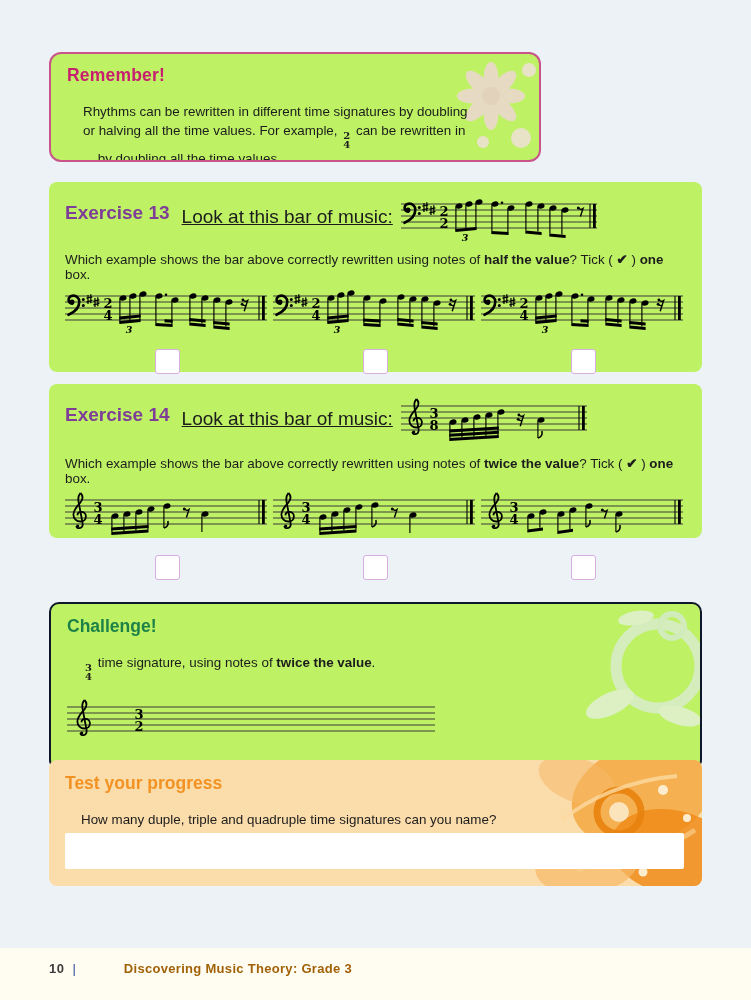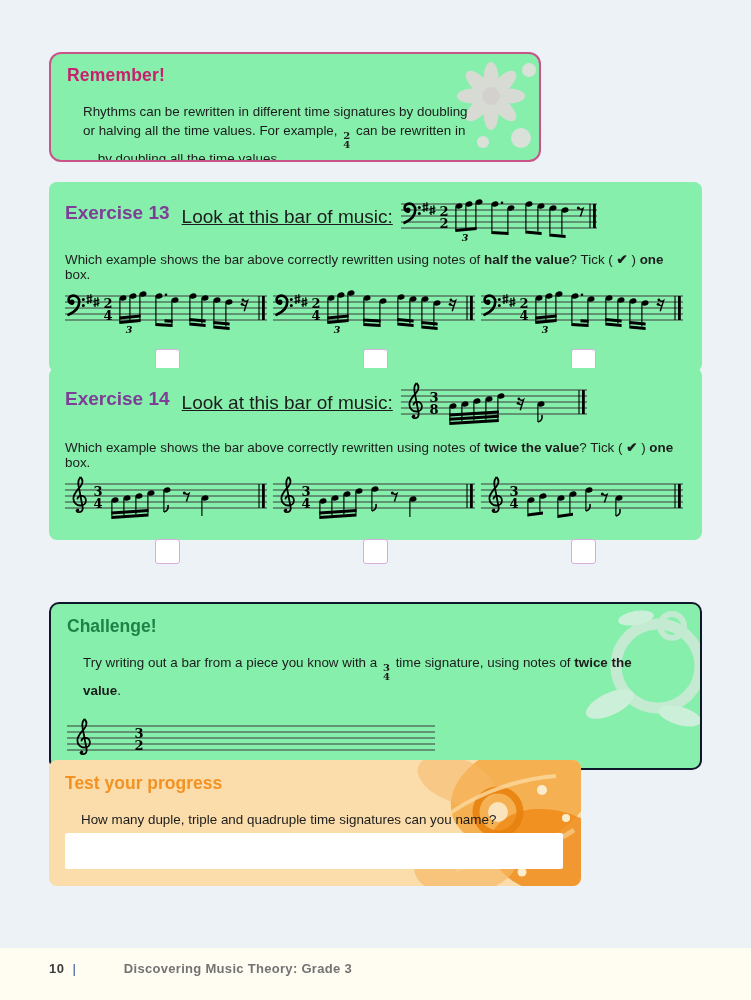--- a/index.html
+++ b/index.html
@@ -1,48 +1,48 @@
 <!DOCTYPE html>
 <html><head>
 <meta charset="utf-8">
 <style>
   html,body{margin:0;padding:0;}
   body{font-family:"Liberation Sans", sans-serif;}
   .page{position:relative;width:751px;height:1000px;background:#fffdf2;overflow:hidden;}
   .blue-bg{position:absolute;left:0;top:0;width:751px;height:948px;background:#edf2f7;}
 
   
-  .card{position:absolute;background:#86efac;box-sizing:border-box;}
+  .card{position:absolute;background:#bef264;box-sizing:border-box;}
   .remember{left:49px;top:52px;width:492px;height:110px;border:2px solid #c9548a;border-radius:12px;padding:11px 16px;overflow:hidden;}
   .remember h2{margin:0 0 5px 0;font-size:17.5px;color:#c7206e;letter-spacing:.2px;}
   .bodytext{font-size:13.4px;color:#1c1c1c;line-height:1.42;margin:16px;position:relative;z-index:2;}
   .remember .bodytext{width:396px;}
 
   .excard{left:49px;width:653px;border-radius:8px;padding:12px 16px;}
   .ex13{top:182px;height:190px;}
-  .ex14{top:368px;height:172px;}
+  .ex14{top:384px;height:154px;}
   .exhead{display:flex;align-items:flex-start;text-align:right;}
   .extitle{font-size:19px;font-weight:bold;color:#7e3d97;margin:8px 0 0 0;white-space:nowrap;}
   .exprompt{font-size:19px;color:#1c1c1c;margin:12px 8px 0 12px;white-space:nowrap;text-decoration:underline;}
   .question{font-size:13.4px;color:#1c1c1c;margin:6px 0 2px 0;}
   .optrow{display:flex;justify-content:space-between;margin-top:4px;}
   .opt{display:flex;flex-direction:column;align-items:center;}
   .chk{width:23px;height:23px;background:#fff;border:1.5px solid #d5aede;border-radius:3px;margin-top:11px;cursor:pointer;}
 
   .challenge{left:49px;top:602px;width:653px;height:168px;border:2px solid #0f172a;border-radius:10px;padding:12px 16px;overflow:hidden;}
   .challenge h2{margin:0 0 6px 0;font-size:17.5px;color:#1e8148;}
 
-  .progress{position:absolute;left:49px;top:760px;width:532px;height:126px;background:#fbdcab;border-radius:8px;padding:13px 16px;box-sizing:border-box;overflow:hidden;}
+  .progress{position:absolute;left:49px;top:760px;width:653px;height:126px;background:#fbdcab;border-radius:8px;padding:13px 16px;box-sizing:border-box;overflow:hidden;}
   .progress h2{margin:0 0 7px 0;font-size:17.5px;color:#f29222;position:relative;z-index:2;}
   .answerbox{position:absolute;left:16px;right:18px;bottom:17px;height:36px;background:#fff;border:none;border-radius:2px;z-index:3;font-size:14px;padding:0 10px;box-sizing:border-box;outline:none;}
 
   .footer{position:absolute;left:49px;top:961px;display:flex;align-items:center;font-size:13px;z-index:2;}
   .pageno{color:#3c3c3c;font-weight:bold;letter-spacing:.5px;}
   .fsep{color:#2d4a9b;margin:0 8px;font-weight:300;}
-  .booktitle{color:#737373;font-weight:600;letter-spacing:.3px;padding-left:40px;}
+  .booktitle{color:#a16207;font-weight:600;letter-spacing:.3px;padding-left:40px;}
 
   
   .frac{display:inline-flex;flex-direction:column;align-items:center;font-family:"DejaVu Serif",serif;font-weight:bold;font-size:10px;line-height:.92;vertical-align:-4px;margin:0 2px;}
 
   
   .mstaff{display:block;overflow:visible;}
   .sl line{stroke:#3a3a3a;stroke-width:1;}
   .stem line{stroke:#000;stroke-width:1.15;}
   .bm{fill:#000;}
   .bl{stroke:#000;stroke-width:1.1;}
@@ -514,21 +514,21 @@
     <svg class="deco" style="right:0;top:0;" width="160" height="132" viewBox="0 0 160 132">
       <g opacity="0.7">
         <circle cx="118" cy="62" r="42" fill="none" stroke="#dfeae3" stroke-width="11"></circle>
         <ellipse cx="70" cy="100" rx="26" ry="11" fill="#e8f0eb" transform="rotate(-25 70 100)"></ellipse>
         <ellipse cx="140" cy="112" rx="22" ry="9" fill="#e8f0eb" transform="rotate(15 140 112)"></ellipse>
         <circle cx="132" cy="22" r="12" fill="none" stroke="#dbe8e0" stroke-width="6"></circle>
         <ellipse cx="96" cy="14" rx="18" ry="7" fill="#e8f0eb" transform="rotate(-10 96 14)"></ellipse>
       </g>
     </svg>
     <h2>Challenge!</h2>
-    <p class="bodytext"><span>Try writing out a bar from a piece you know with a </span><span class="frac">
+    <p class="bodytext"><span class="frac">
           <span>3</span>
           <span>4</span>
         </span><span> time signature, using notes of </span><b>twice the value</b><span>.</span></p>
     <svg class="mstaff" style="margin-top:10px;position:relative;z-index:2;" width="368" height="50" viewBox="0 0 368 50">
       <g class="sl">
           <line x1="0" y1="10" x2="368" y2="10"></line>
           <line x1="0" y1="16" x2="368" y2="16"></line>
           <line x1="0" y1="22" x2="368" y2="22"></line>
           <line x1="0" y1="28" x2="368" y2="28"></line>
           <line x1="0" y1="34" x2="368" y2="34"></line>

